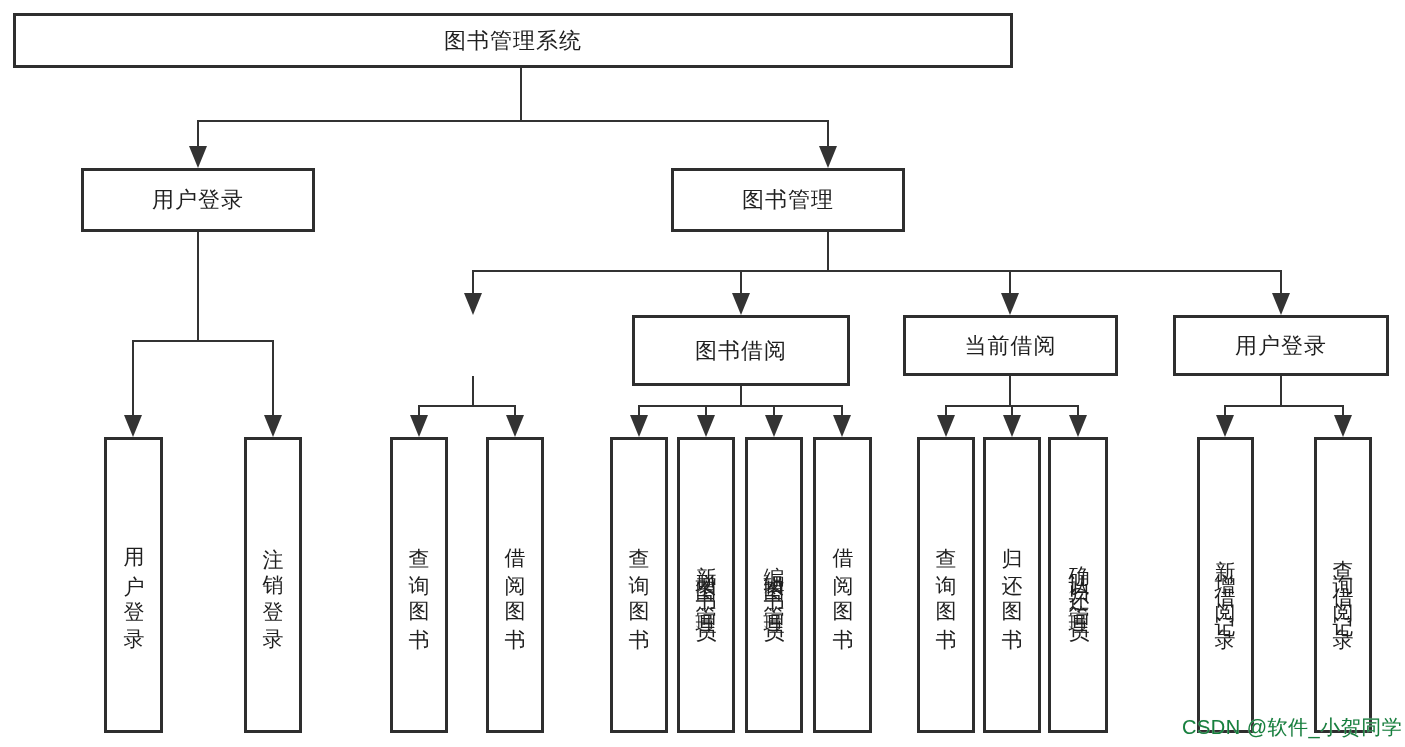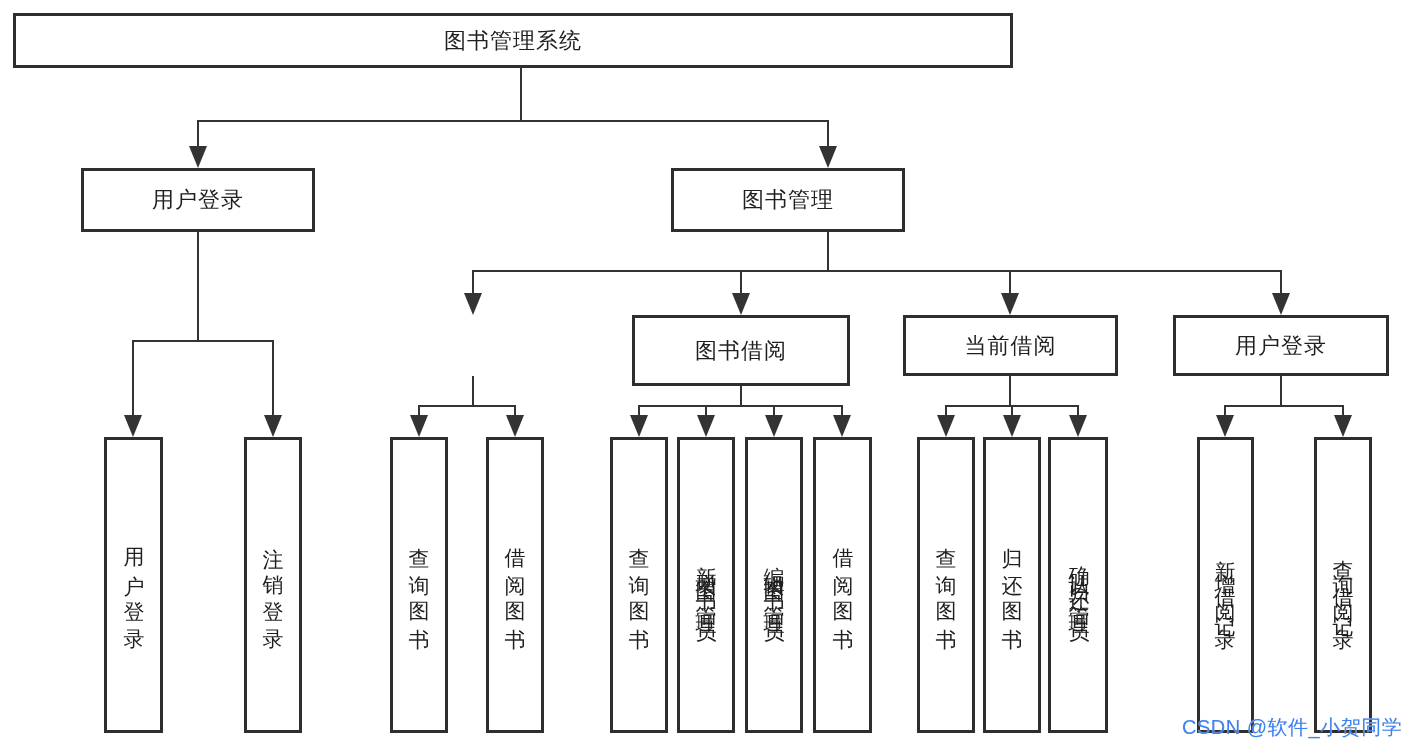--- a/index.html
+++ b/index.html
@@ -55,21 +55,21 @@
     border-left: 9px solid transparent;
     border-right: 9px solid transparent;
     border-top: 22px solid #333333;
   }
   
   .watermark {
     position: absolute;
     left: 1182px;
     top: 714px;
     font-size: 20px;
-    color: #3b82f6;
+    color: #15803d;
     letter-spacing: 0.5px;
     white-space: nowrap;
     z-index: 3;
     text-shadow: 0 0 1px #d9d9d9;
   }
 </style>
 </head>
 <body>
 
 <div class="canvas">

